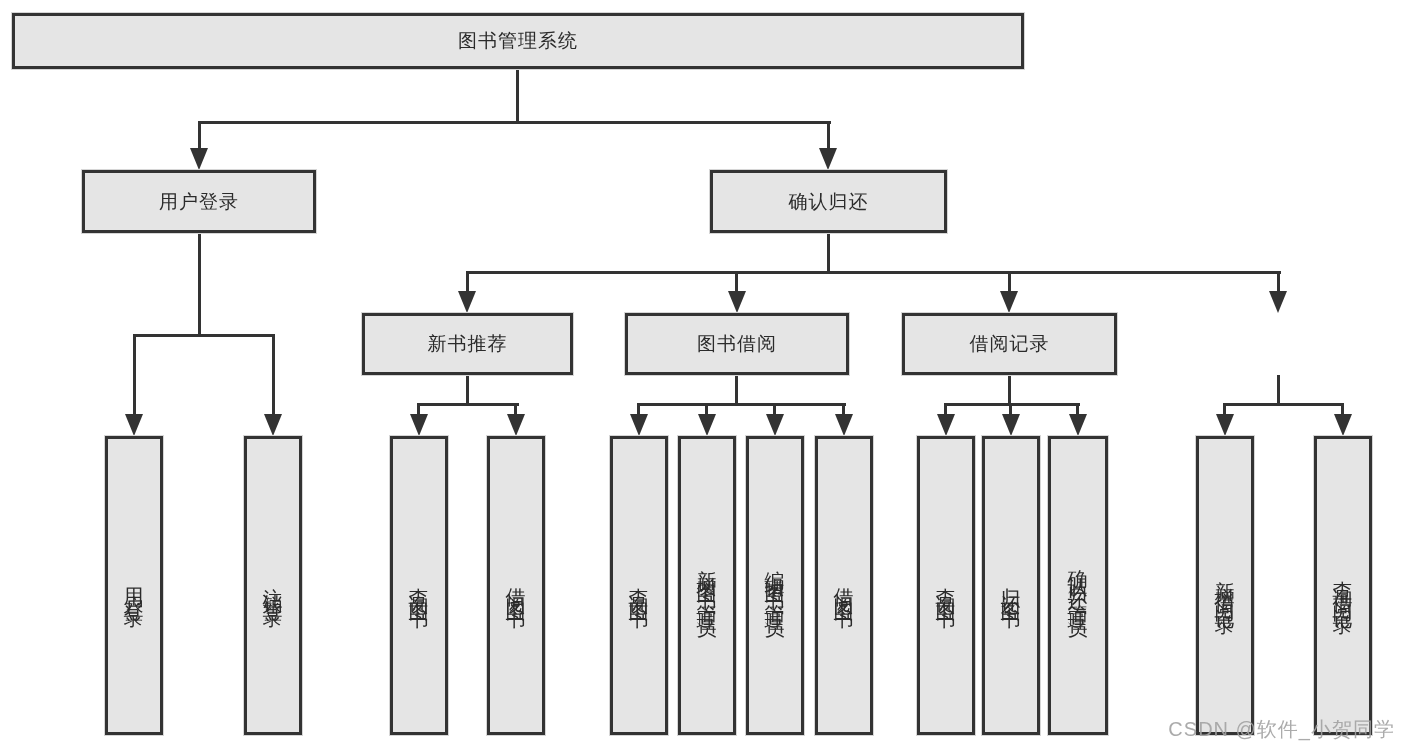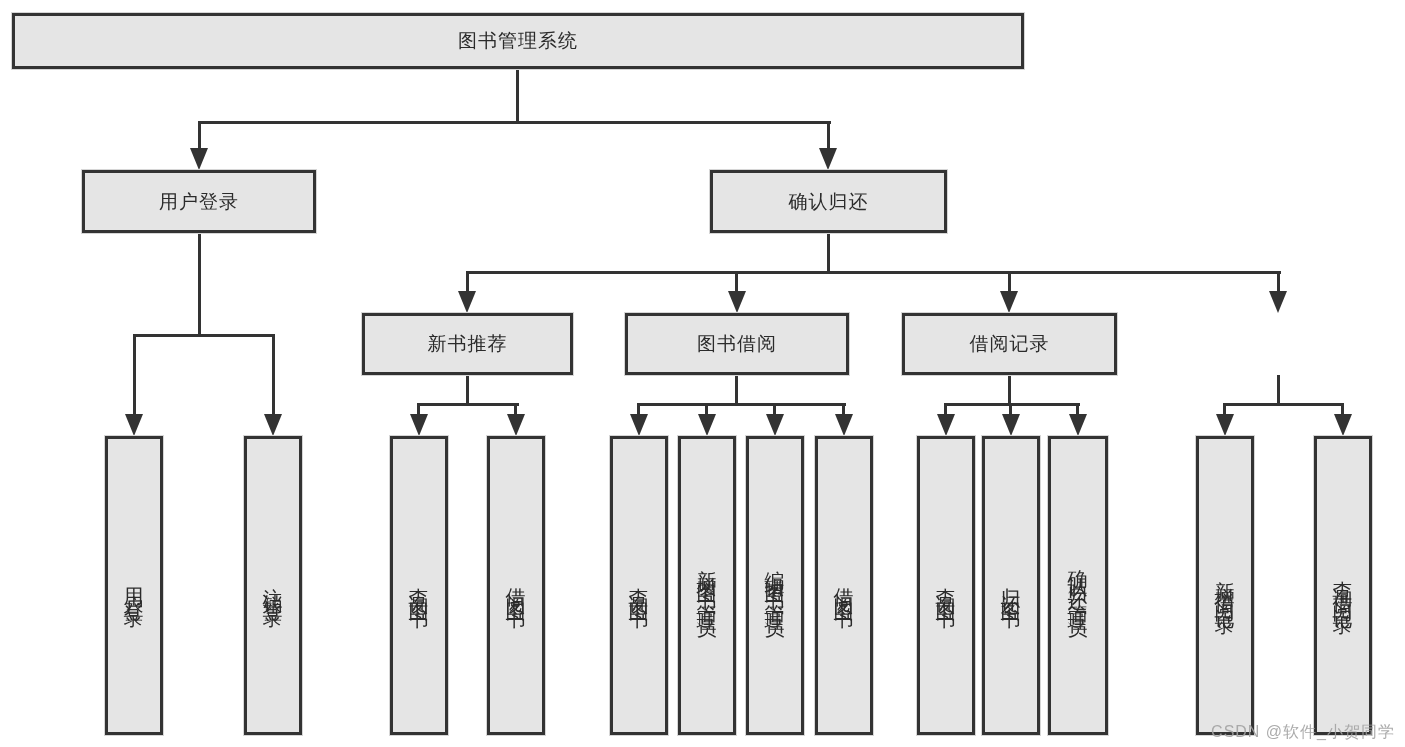--- a/index.html
+++ b/index.html
@@ -47,21 +47,21 @@
     height: 0;
     border-left: 9px solid transparent;
     border-right: 9px solid transparent;
     border-top: 22px solid #333333;
     z-index: 1;
   }
   .watermark {
     position: absolute;
     right: 10px;
     bottom: 4px;
-    font-size: 16px;
+    font-size: 20px;
     letter-spacing: 1px;
     color: rgba(162, 162, 162, 0.9);
     z-index: 5;
     white-space: nowrap;
   }
 </style>
 </head>
 <body>
 
 <div id="canvas">

